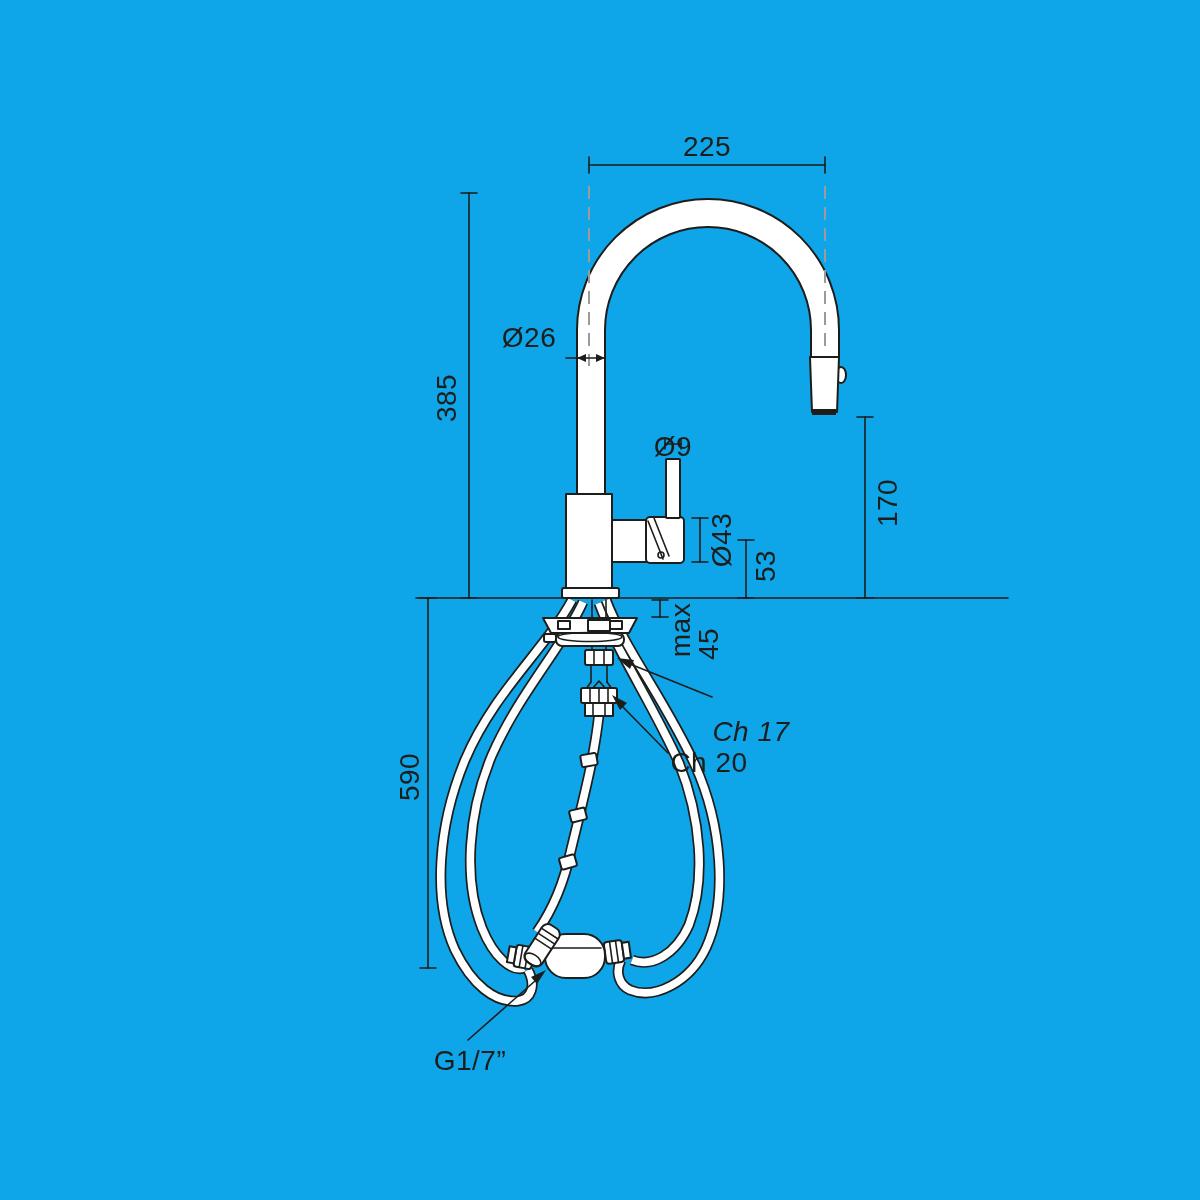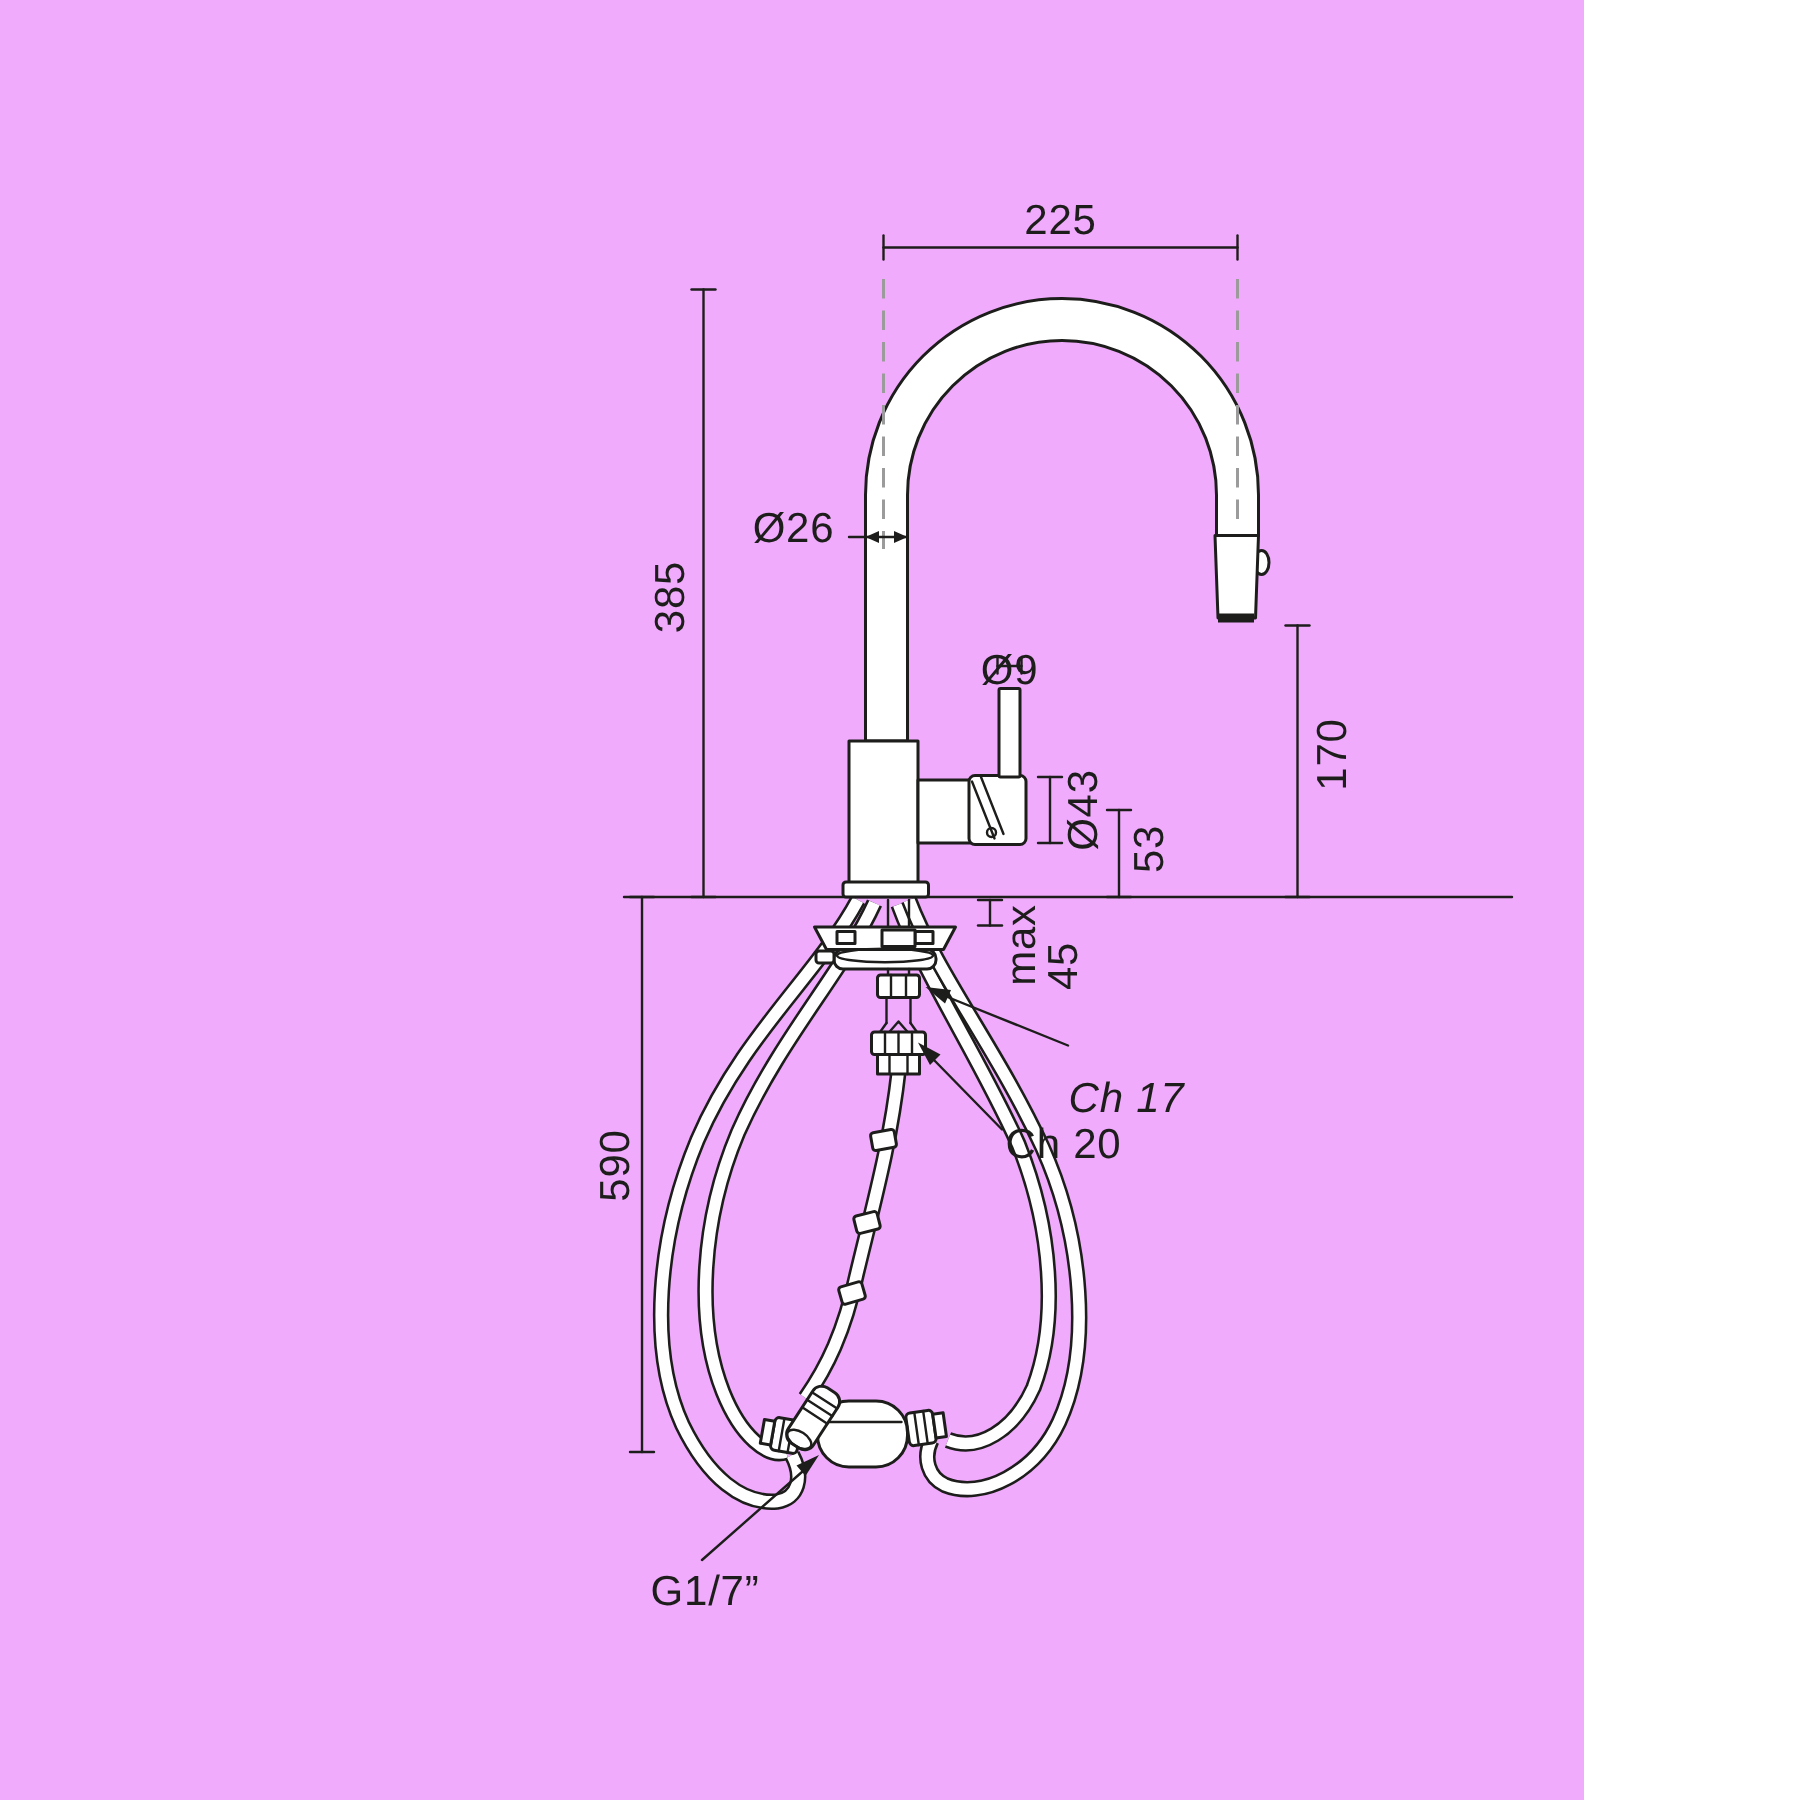--- a/index.html
+++ b/index.html
@@ -1,19 +1,19 @@
 <!DOCTYPE html>
 <html><head>
 <meta charset="utf-8">
 <style>
   html,body{margin:0;padding:0;background:#fff;}
   .stage{
     position:relative;
-    width:1056px;height:1200px;
-    background:#f0abfc;
+    width:1200px;height:1200px;
+    background:#0ea5e9;
     font-family:"Liberation Sans", sans-serif;
     overflow:hidden;
   }
   .stage svg{position:absolute;left:0;top:0;}
   .lbl{
     position:absolute;
     font-size:28px;
     line-height:1;
     color:#1d1d1b;
     letter-spacing:.5px;
@@ -212,21 +212,21 @@
       <polygon class="dark" points="612,695 627,703 620,710"></polygon>
 
       <line class="ln thin" x1="468" y1="1040" x2="535" y2="981"></line>
       <polygon class="dark" points="546,970 531,977 537,984"></polygon>
     </g>
   </svg>
 
   <div class="lbl" style="left:707px;top:147px;">225</div>
   <div class="lbl v" style="left:447px;top:398px;">385</div>
   <div class="lbl v" style="left:410px;top:777px;">590</div>
-  <div class="lbl" style="left:529px;top:352px;">Ø26</div>
+  <div class="lbl" style="left:529px;top:338px;">Ø26</div>
   <div class="lbl" style="left:673px;top:419px;margin-top:28px;">Ø9</div>
   <div class="lbl v" style="left:722px;top:540px;">Ø43</div>
   <div class="lbl v" style="left:766px;top:566px;">53</div>
   <div class="lbl v" style="left:888px;top:503px;">170</div>
   <div class="lbl v" style="left:681px;top:630px;">max</div>
   <div class="lbl v" style="left:709px;top:644px;">45</div>
   <div class="lbl" style="left:751px;top:732px;font-style:italic;">Ch 17</div>
   <div class="lbl" style="left:709px;top:763px;">Ch 20</div>
   <div class="lbl" style="left:470px;top:1061px;">G1/7”</div>
 

